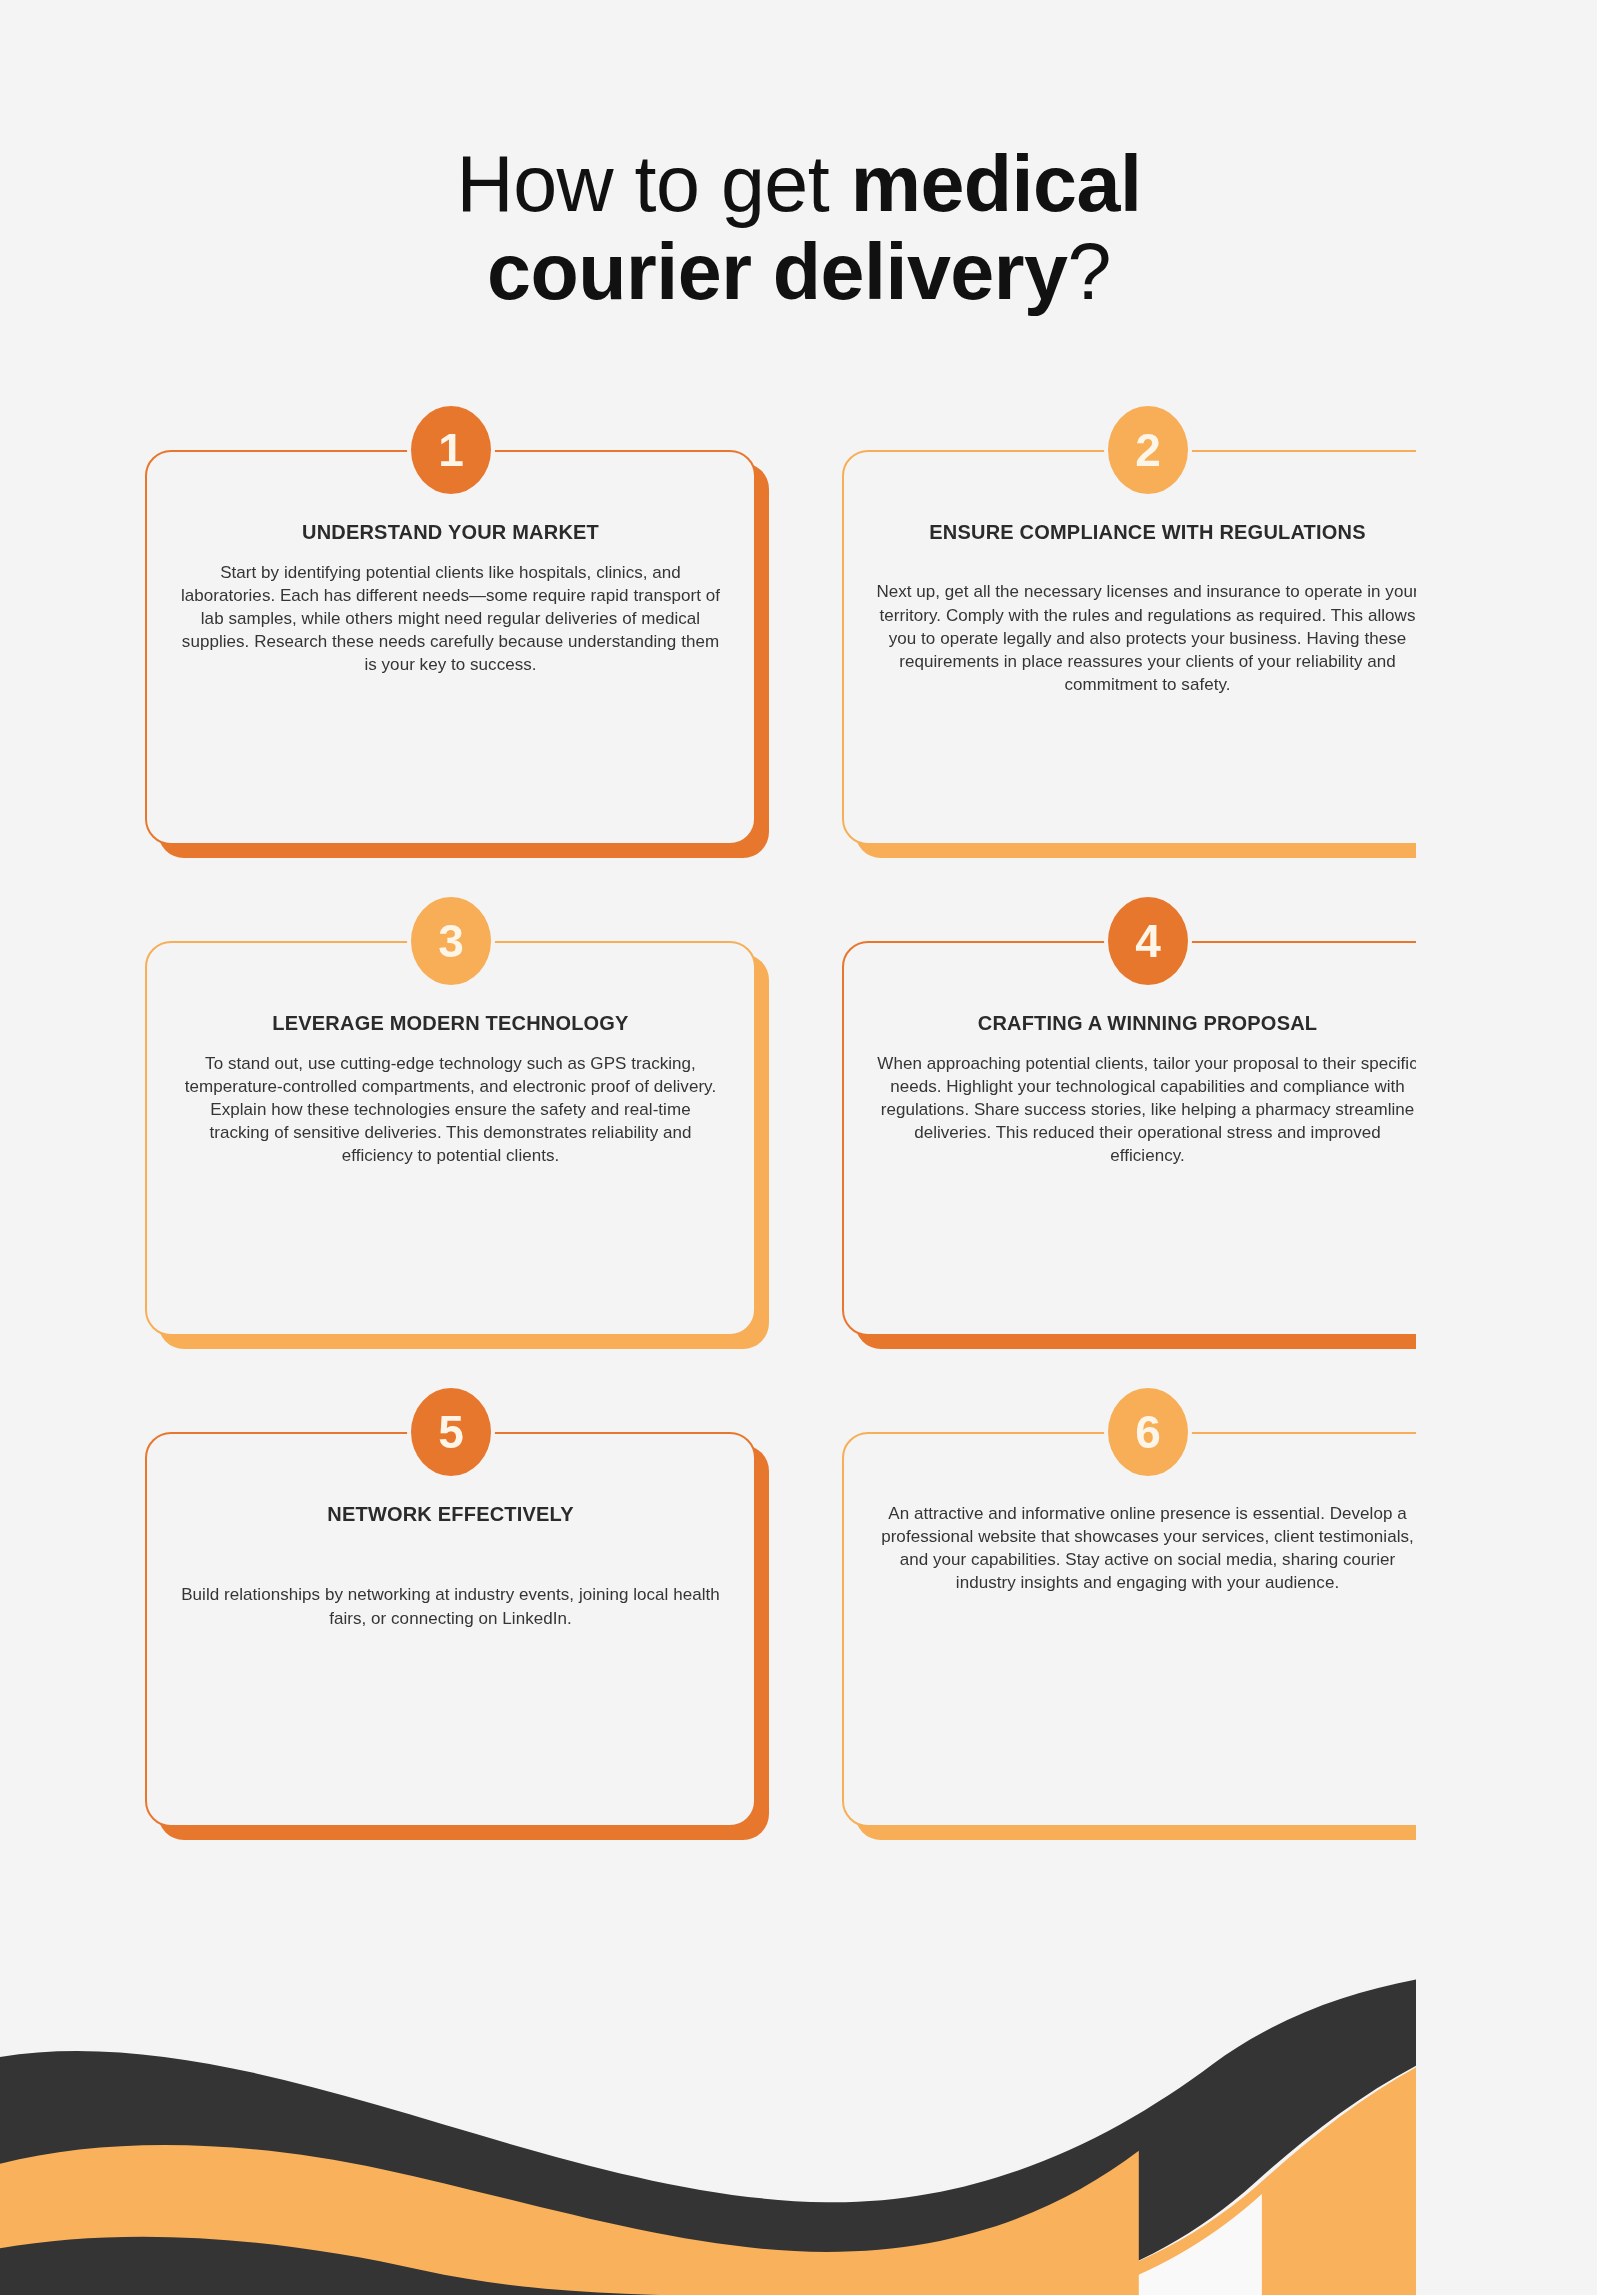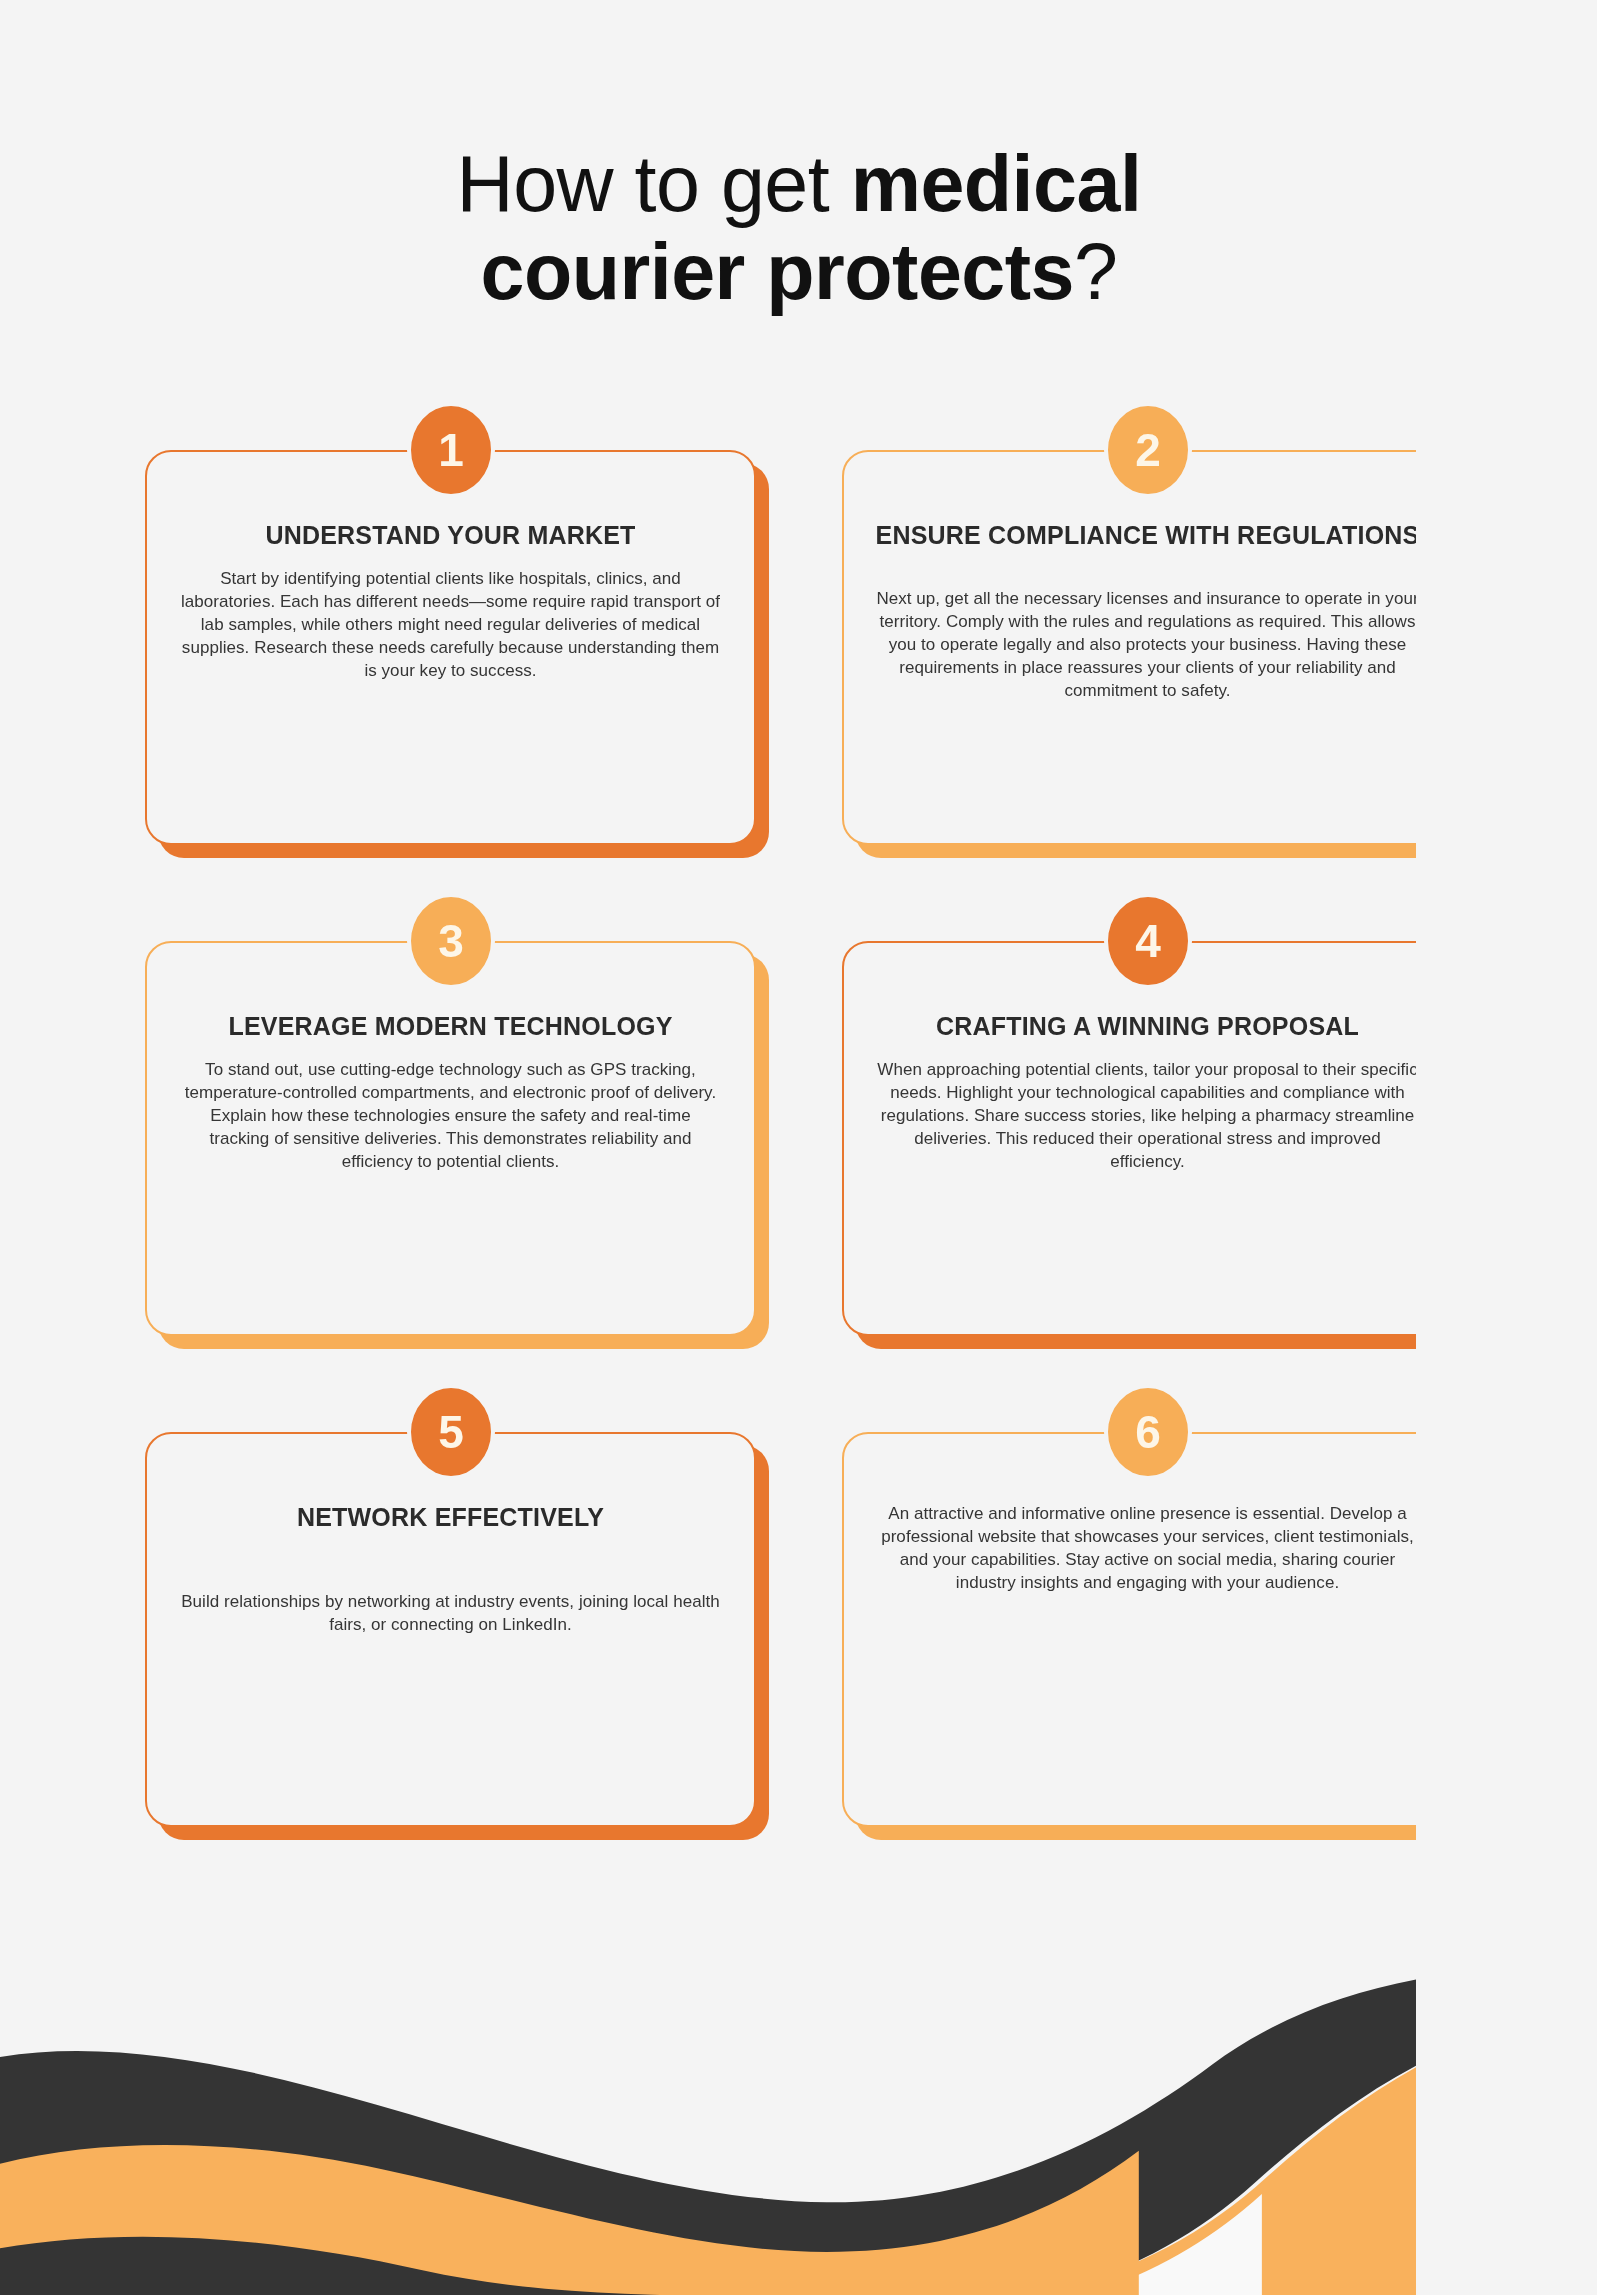--- a/index.html
+++ b/index.html
@@ -73,21 +73,21 @@
     width:611px;
     height:395px;
     background:#f4f4f4;
     border-radius:26px;
     border:2.8px solid #000;
     padding:68px 31px 18.4px 31px;
     text-align:center;
   }
 
   .card-title {
-    font-size:25px;
+    font-size:20px;
     font-weight:700;
     color:#2b2b2b;
     letter-spacing:0.2px;
     line-height:1.22;
     margin-bottom:16.5px;
   }
   .card-body {
     font-size:17px;
     font-weight:400;
     color:#353535;
@@ -131,21 +131,21 @@
     z-index:1;
   }
 </style>
 </head>
 <body>
 
 <div id="poster" style="background: rgb(244, 244, 244);">
 
   <div class="title-block" style="color: rgb(17, 17, 17);">
     <div class="title-line"><span>How to get </span><span class="bold">medical</span></div>
-    <div class="title-line"><span class="bold">courier protects</span><span>?</span></div>
+    <div class="title-line"><span class="bold">courier delivery</span><span>?</span></div>
   </div>
 
   <div class="grid">
 
     <div class="row">
       <div class="card-wrap col-left">
         <div class="card-shadow" style="background: rgb(232, 119, 46);"></div>
         <div class="card" style="border-color: rgb(232, 119, 46);">
           <div class="card-title">UNDERSTAND YOUR MARKET</div>
           <div class="card-body" style="color: rgb(53, 53, 53);">Start by identifying potential clients like hospitals, clinics, and laboratories. Each has different needs—some require rapid transport of lab samples, while others might need regular deliveries of medical supplies. Research these needs carefully because understanding them is your key to success.</div>

